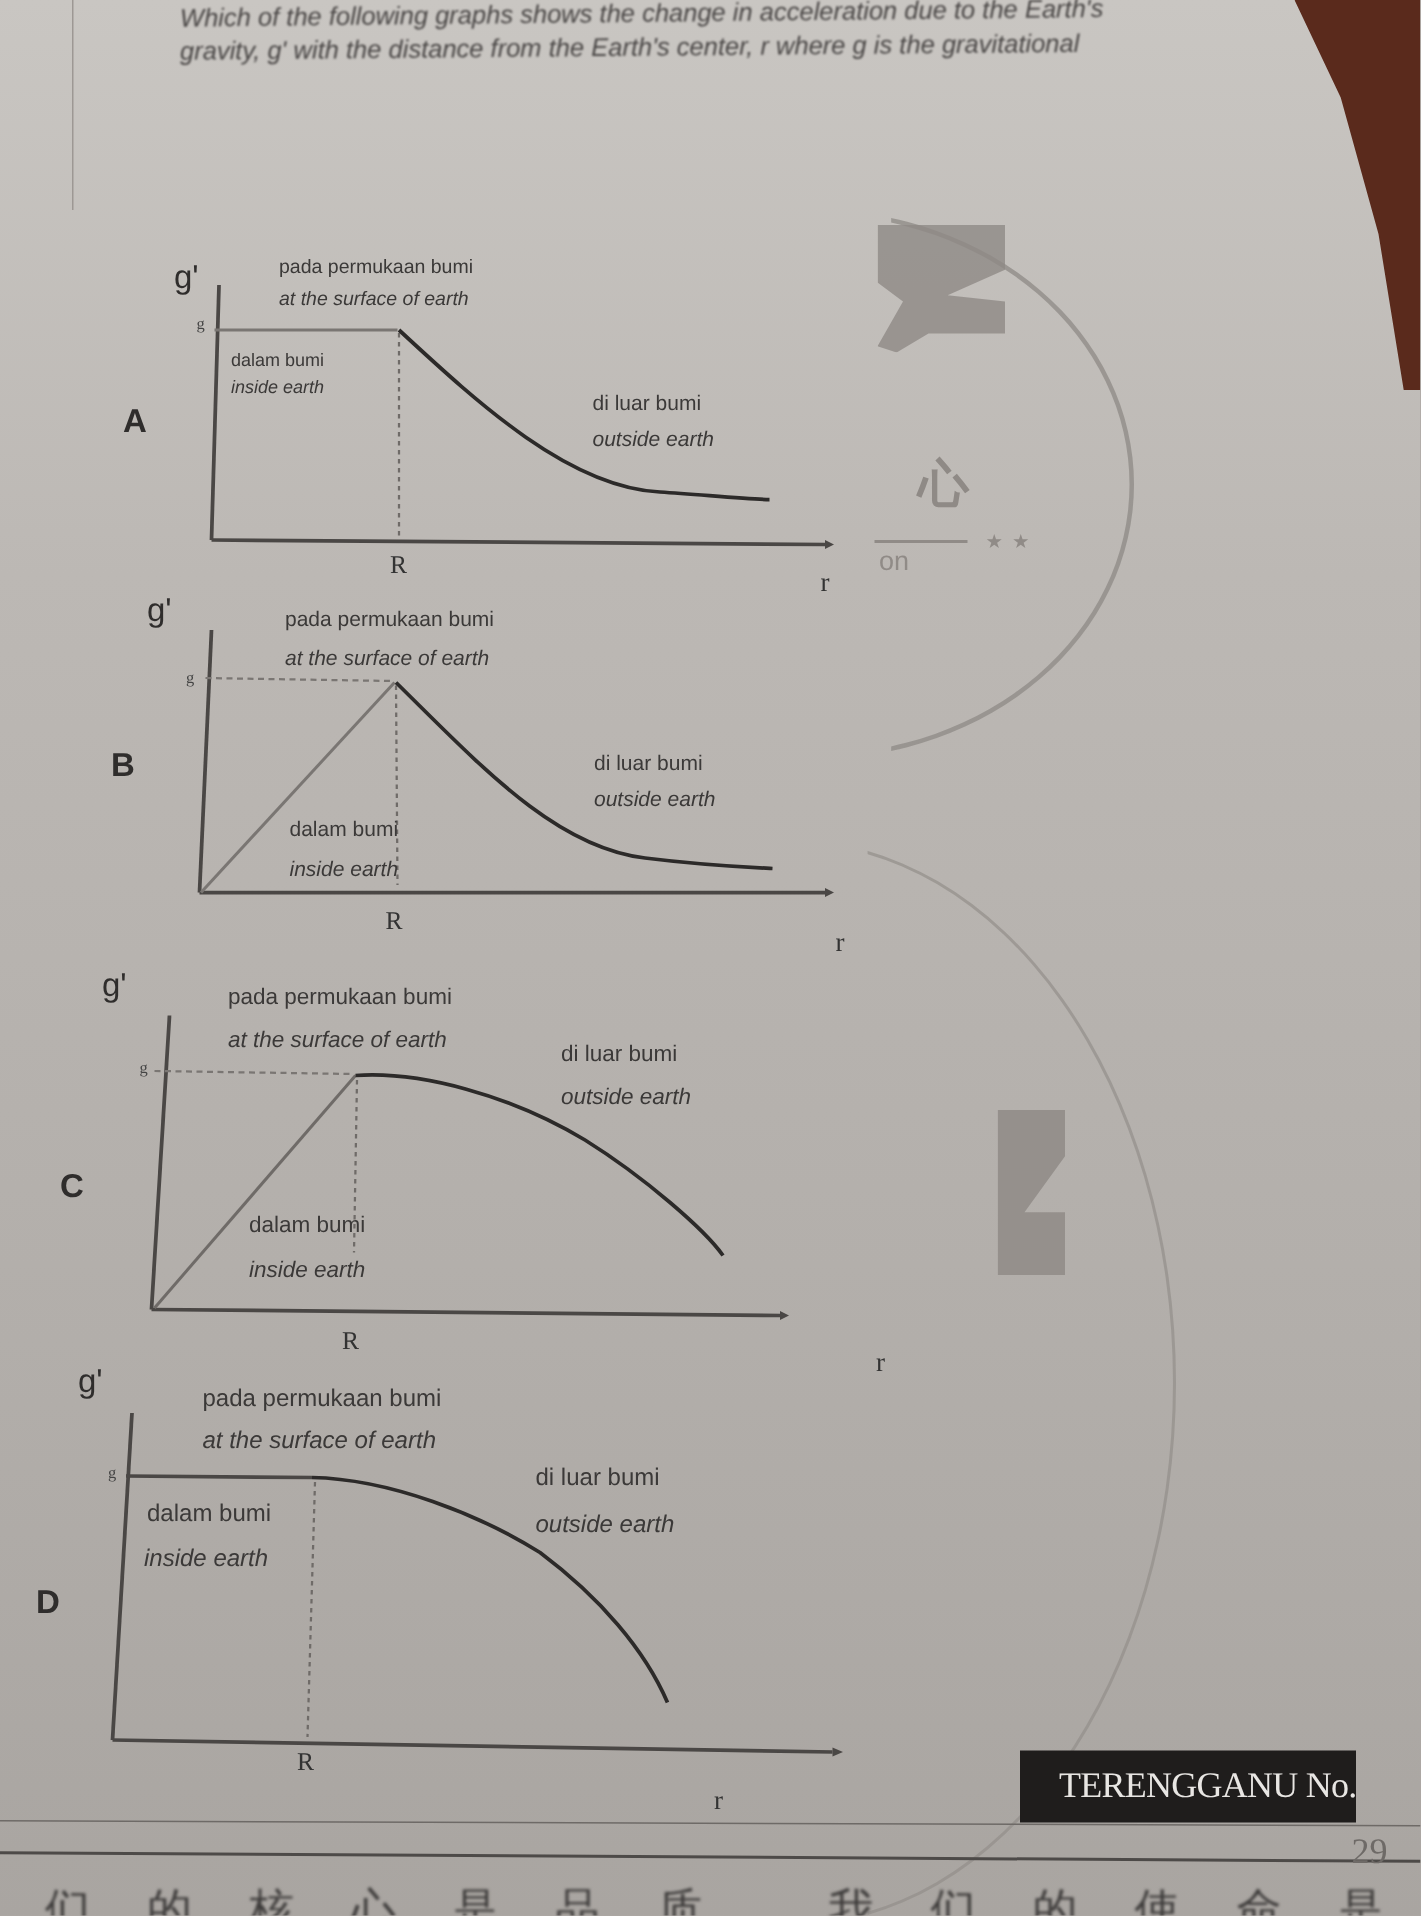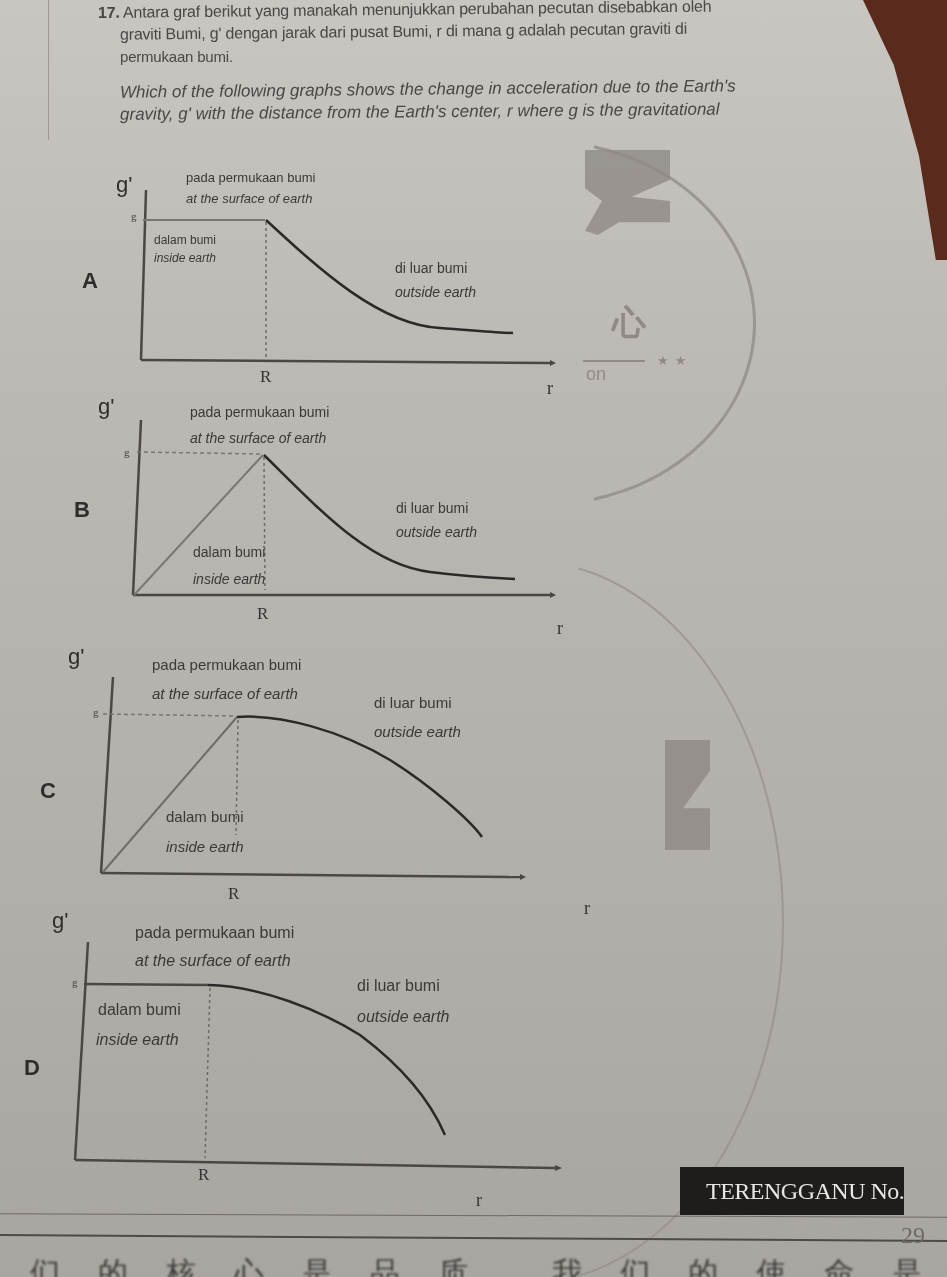--- a/index.html
+++ b/index.html
@@ -21,21 +21,21 @@
   .left-margin {
     position: absolute; left: 48px; top: 0; width: 1px; height: 140px; background: #9d9894;
   }
   .question {
     position: absolute; left: 98px; top: 2px; width: 840px;
     font-size: 17px; line-height: 22px; color: #4a4746;
     filter: blur(0.6px);
   }
   .question .num { font-weight: bold; }
   .q-ms { letter-spacing: -0.2px; }
-  .q-en { font-style: italic; margin-top: 14px; }
+  .q-en { font-style: italic; margin-top: 0; }
   .q-line { white-space: nowrap; overflow: hidden; }
 
   .graph { position: absolute; }
   .graph svg { position: absolute; left: 0; top: 0; overflow: visible; }
   .opt-label {
     position: absolute; font-size: 22px; font-weight: bold; color: #2f2d2c;
   }
   .lbl { position: absolute; font-size: 15px; color: #3b3938; white-space: nowrap; }
   .lbl.it { font-style: italic; }
   .glabel { position: absolute; font-size: 22px; color: #2f2d2c; font-family: "Liberation Sans", sans-serif; }
@@ -97,25 +97,20 @@
   <div class="arc1"></div>
   <div class="arc2"></div>
   <div class="wm-block1"></div>
   <div class="wm-text" style="left:612px; top:300px;">心</div>
   <div class="wm-line" style="left:583px; top:360px; width:62px;"></div>
   <div class="wm-stars" style="left:657px; top:353px;">★★</div>
   <div class="wm-on" style="left:586px; top:364px;">on</div>
   <div class="wm-block2"></div>
 
   <div class="question">
-    <div class="q-ms">
-      <div class="q-line" style="font-size:16px; transform: rotate(-0.6deg); transform-origin:left;"><span class="num">17.</span> <span>Antara graf berikut yang manakah menunjukkan perubahan pecutan disebabkan oleh</span></div>
-      <div class="q-line" style="padding-left:22px; font-size:16px; transform: rotate(-0.6deg); transform-origin:left;">graviti Bumi, g' dengan jarak dari pusat Bumi, r di mana g adalah pecutan graviti di</div>
-      <div class="q-line" style="padding-left:22px; font-size:15px;">permukaan bumi.</div>
-    </div>
     <div class="q-en">
       <div class="q-line" style="padding-left:22px; transform: rotate(-0.6deg); transform-origin:left;">Which of the following graphs shows the change in acceleration due to the Earth's</div>
       <div class="q-line" style="padding-left:22px; transform: rotate(-0.5deg); transform-origin:left;">gravity, g' with the distance from the Earth's center, r where g is the gravitational</div>
     </div>
   </div>
 
   <div class="graph" style="left:0; top:160px; width:580px; height:240px;">
     <div class="opt-label" style="left:82px; top:108px;">A</div>
     <svg width="580" height="240">
       <line x1="146" y1="30" x2="141" y2="200" stroke="#4a4745" stroke-width="2.5"></line>

